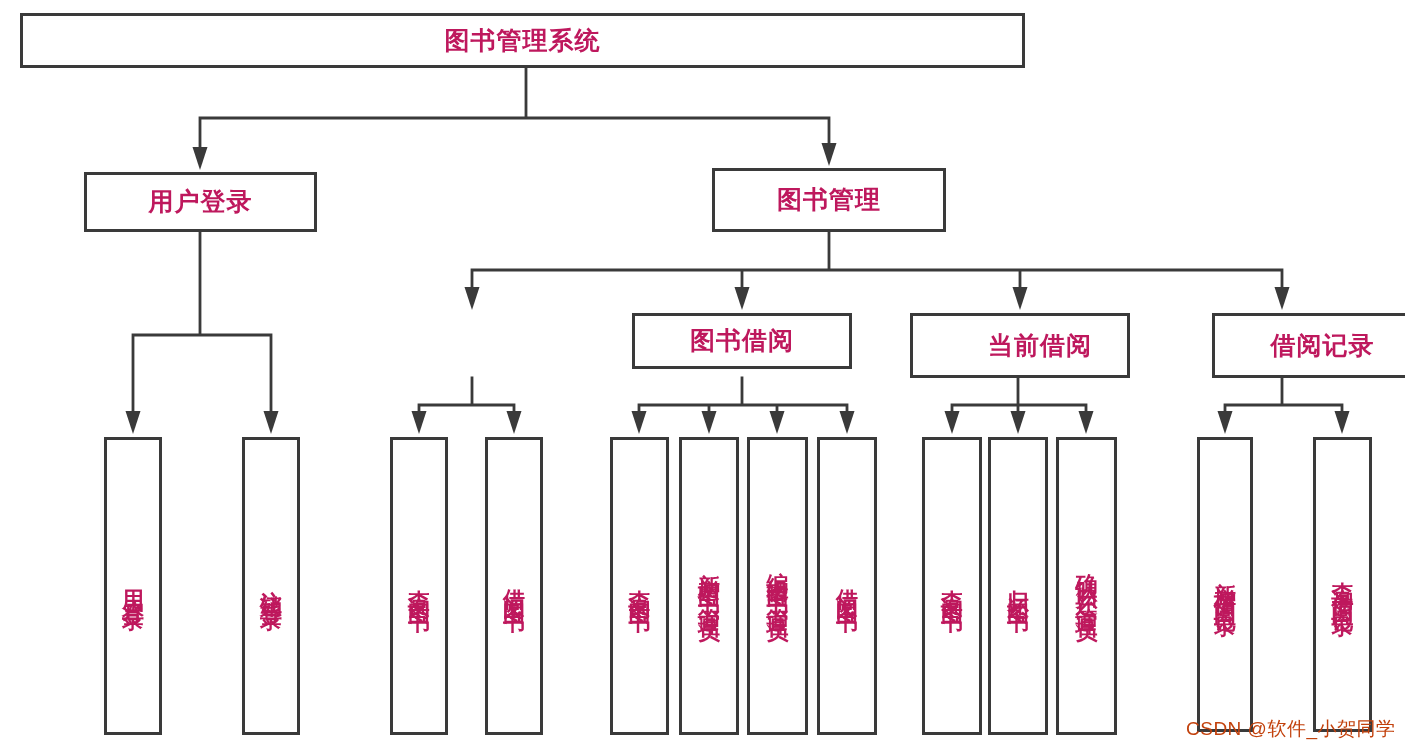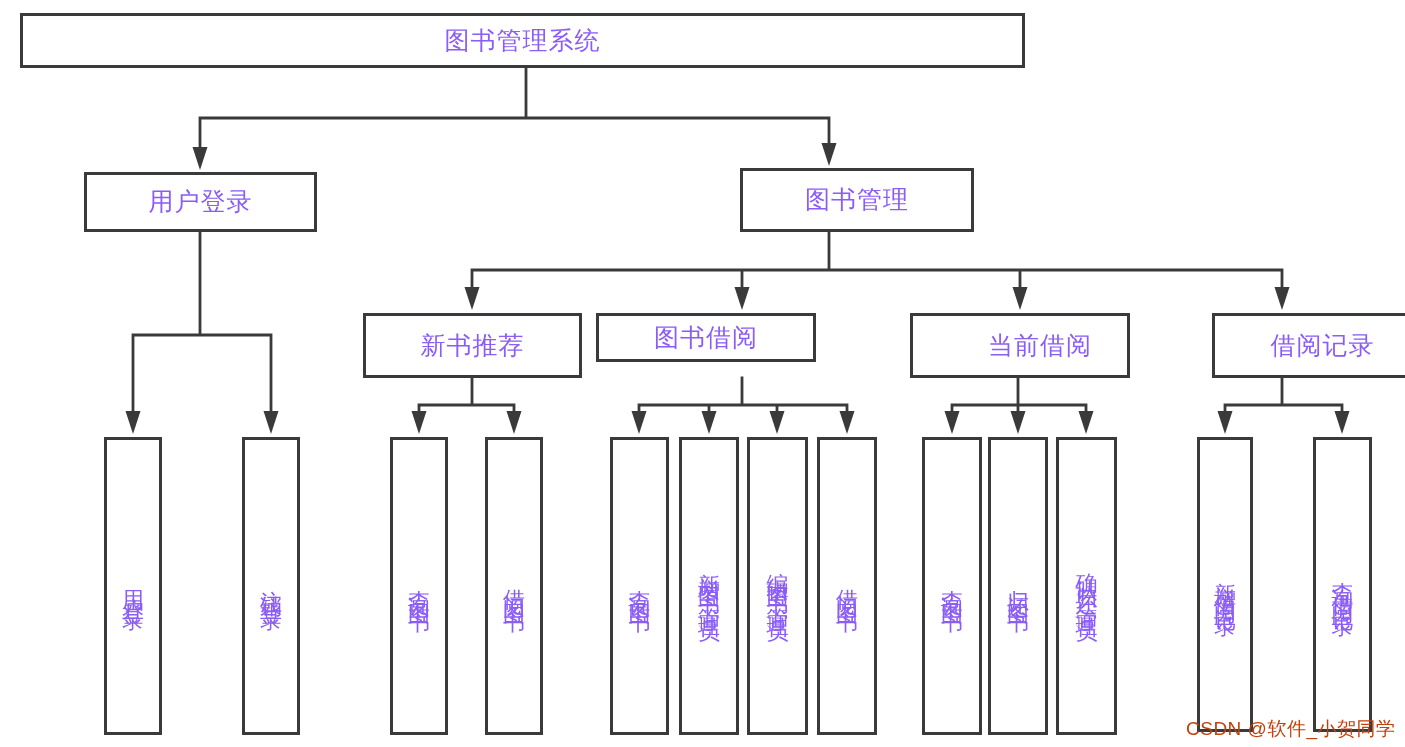--- a/index.html
+++ b/index.html
@@ -3,23 +3,23 @@
 <meta charset="utf-8">
 <style>
   html,body{margin:0;padding:0;background:#fff;}
   .canvas{
     position:relative;width:1405px;height:747px;background:#ffffff;
     font-family:"Liberation Sans","DejaVu Sans",sans-serif;overflow:hidden;
   }
   .wires{position:absolute;left:0;top:0;z-index:0;}
   .box{
     position:absolute;box-sizing:border-box;background:#ffffff;
-    border:3px solid #3a3a3a;color:#8b5cf6;
+    border:3px solid #3a3a3a;color:#be185d;
     display:flex;align-items:center;justify-content:center;
-    text-align:center;z-index:1;line-height:1.1;
+    text-align:center;z-index:1;line-height:1.1;font-weight:bold;
   }
   .hbox{font-size:25px;letter-spacing:1px;white-space:nowrap;}
   .vbox{
     font-size:22px;letter-spacing:7px;
     writing-mode:vertical-rl;text-orientation:mixed;
   }
   .watermark{
     position:absolute;left:1186px;top:716px;z-index:5;
     color:#c2410c;font-size:19px;letter-spacing:0.5px;white-space:nowrap;
   }
@@ -57,24 +57,23 @@
       <polygon points="1018,434 1010.5,411 1025.5,411"></polygon>
       <polygon points="1086,434 1078.5,411 1093.5,411"></polygon>
       <polygon points="1225,434 1217.5,411 1232.5,411"></polygon>
       <polygon points="1342,434 1334.5,411 1349.5,411"></polygon>
     </g>
   </svg>
 
   <div class="box hbox" style="left:20px;top:13px;width:1005px;height:55px;">图书管理系统</div>
 
   <div class="box hbox" style="left:84px;top:172px;width:233px;height:60px;">用户登录</div>
-  <div class="box hbox" style="left:712px;top:168px;width:234px;height:64px;margin-left:28px;">图书管理</div>
+  <div class="box hbox" style="left:712px;top:168px;width:234px;height:64px;">图书管理</div>
 
-  <div class="box hbox" style="left:363px;top:313px;width:219px;height:65px;">新书推荐</div>
-  <div class="box hbox" style="left:596px;top:313px;width:220px;height:49px;">图书借阅</div>
+  <div class="box hbox" style="left:632px;top:313px;width:220px;height:56px;">图书借阅</div>
   <div class="box hbox" style="left:910px;top:313px;width:220px;height:65px;padding-left:40px;">当前借阅</div>
   <div class="box hbox" style="left:1212px;top:313px;width:221px;height:65px;">借阅记录</div>
 
   <div class="box vbox" style="left:104px;top:437px;width:58px;height:298px;">用户登录</div>
   <div class="box vbox" style="left:242px;top:437px;width:58px;height:298px;">注销登录</div>
 
   <div class="box vbox" style="left:390px;top:437px;width:58px;height:298px;">查询图书</div>
   <div class="box vbox" style="left:485px;top:437px;width:58px;height:298px;">借阅图书</div>
 
   <div class="box vbox" style="left:610px;top:437px;width:59px;height:298px;">查询图书</div>

